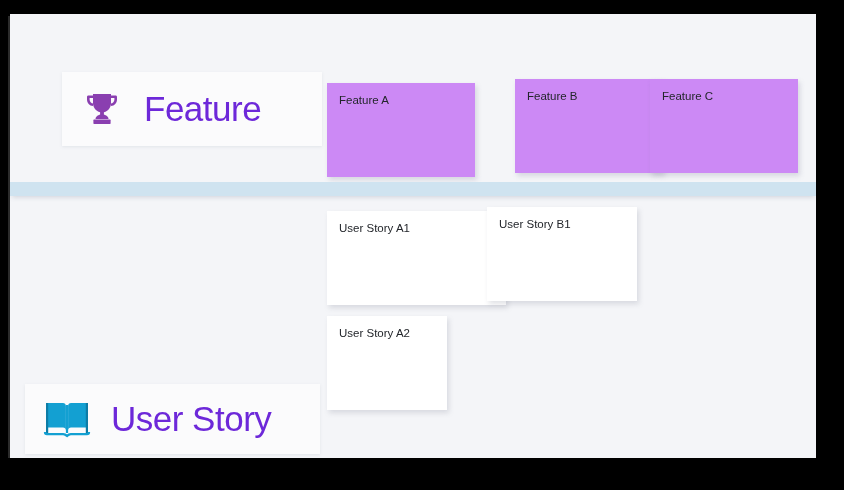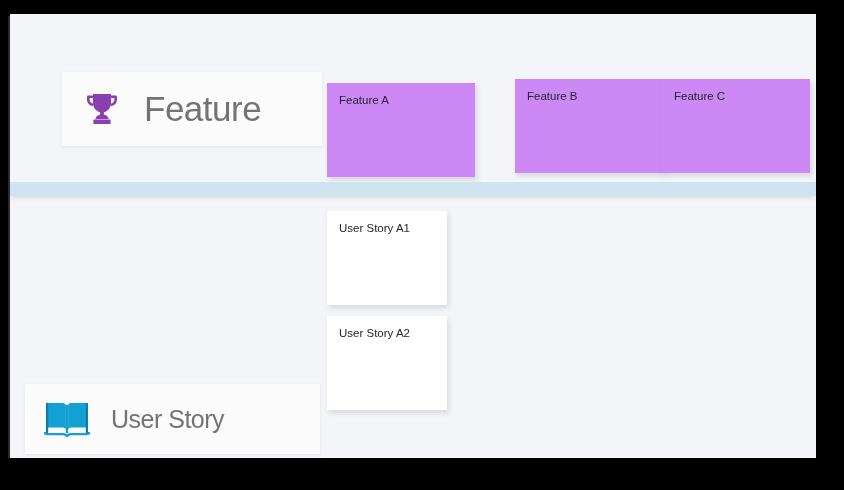--- a/index.html
+++ b/index.html
@@ -89,27 +89,27 @@
 
   .lane-icon {
     flex: 0 0 auto;
     display: block;
     line-height: 0;
   }
   .lane-icon-feature   { width: 40px; height: 40px; margin-right: 22px; }
   .lane-icon-userstory { width: 48px; height: 42px; margin-right: 20px; }
 
   .lane-title {
-    color: #737373;
+    color: #6d28d9;
     font-weight: 400;
     letter-spacing: -0.5px;
     white-space: nowrap;
   }
   .lane-title-feature   { font-size: 35px; }
-  .lane-title-userstory { font-size: 25px; }
+  .lane-title-userstory { font-size: 35px; }
 
   
   .card {
     position: absolute;
     box-sizing: border-box;
     padding: 10px 12px;
     font-size: 11.5px;
     color: #23262b;
     line-height: 1.25;
     overflow: hidden;
@@ -155,21 +155,21 @@
       </div>
 
       <div class="card card-feature" style="left:317px; top:69px; width:148px; height:94px;">
         <span class="card-label">Feature A</span>
       </div>
 
       <div class="card card-feature" style="left:479px; top:65px; width:148px; height:94px;margin-left:26px;">
         <span class="card-label">Feature B</span>
       </div>
 
-      <div class="card card-feature" style="left:640px; top:65px; width:148px; height:94px;margin-left:12px;">
+      <div class="card card-feature" style="left:640px; top:65px; width:148px; height:94px;">
         <span class="card-label">Feature C</span>
       </div>
     </div>
 
     <div class="lane-divider"></div>
 
     <div class="swimlane swimlane-userstory">
 
       <div class="lane-header lane-header-userstory">
         <span class="lane-icon lane-icon-userstory">
@@ -180,24 +180,27 @@
               <path d="M3 5 h2.2 v31 H3 Z" fill="#0d7ca6"></path>
               <path d="M42.8 5 H45 v31 h-2.2 Z" fill="#0d7ca6"></path>
               <path d="M2 34 c0 1.2 0.9 2.1 2 2.1 h16.2 c1.5 0 2.8 0.9 3.8 2 1 -1.1 2.3 -2 3.8 -2 H44 c1.1 0 2 -0.9 2 -2.1" fill="none" stroke="#13a0d2" stroke-width="2.3" stroke-linejoin="round"></path>
               <rect x="22.9" y="7" width="2.2" height="28" fill="#13a0d2"></rect>
             </g>
           </svg>
         </span>
         <span class="lane-title lane-title-userstory">User Story</span>
       </div>
 
-      <div class="card card-story" style="left:317px; top:15px; width:120px; height:94px;">
+      <div class="card card-story" style="left:317px; top:15px; width:179px; height:94px;">
         <span class="card-label">User Story A1</span>
       </div>
 
+      <div class="card card-story" style="left:477px; top:11px; width:150px; height:94px;">
+        <span class="card-label">User Story B1</span>
+      </div>
 
       <div class="card card-story" style="left:317px; top:120px; width:120px; height:94px;">
         <span class="card-label">User Story A2</span>
       </div>
     </div>
 
   </div>
 </div>
 
 </body></html>

